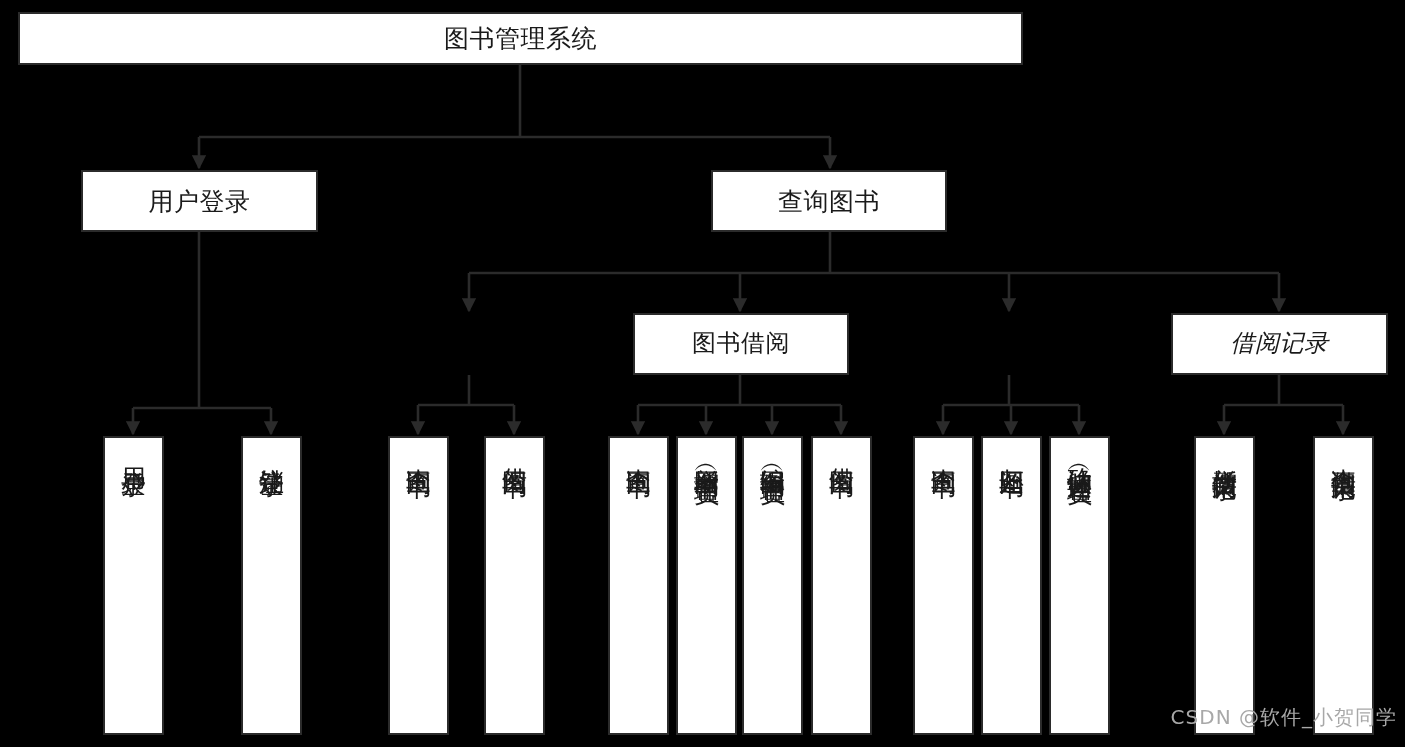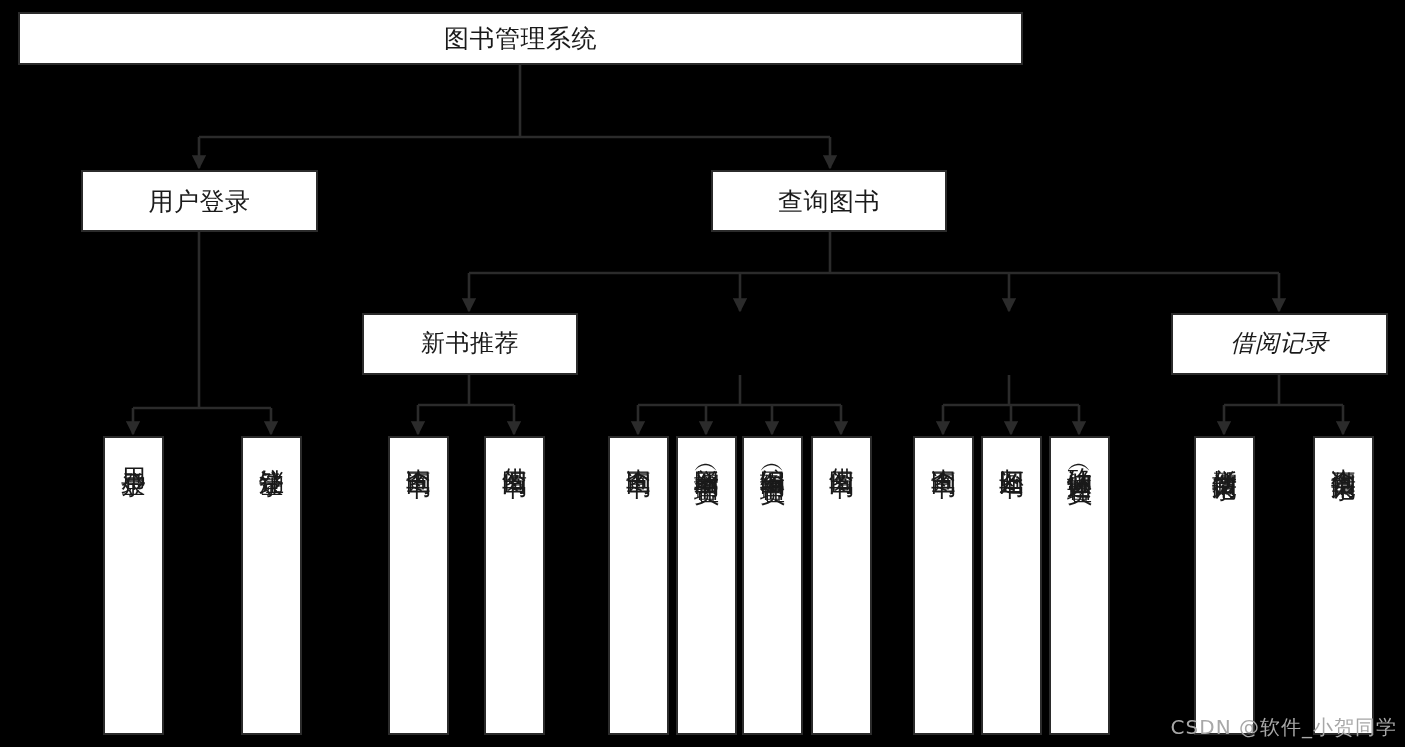--- a/index.html
+++ b/index.html
@@ -60,21 +60,21 @@
     writing-mode: vertical-rl;
     text-orientation: upright;
     line-height: 1.0;
     letter-spacing: 2px;
     white-space: normal;
     max-height: 285px;
   }
   #watermark {
     position: absolute;
     right: 8px;
-    bottom: 6px;
+    bottom: 16px;
     font-size: 20px;
     color: #a8a8a8;
     letter-spacing: 1px;
     white-space: nowrap;
     pointer-events: none;
   }
 </style>
 </head>
 <body>
 
@@ -137,22 +137,22 @@
     <span class="node-label">图书管理系统</span>
   </div>
 
   <div class="node level-2" style="left:81px; top:170px; width:237px; height:62px;">
     <span class="node-label">用户登录</span>
   </div>
   <div class="node level-2" style="left:711px; top:170px; width:236px; height:62px;">
     <span class="node-label">查询图书</span>
   </div>
 
-  <div class="node level-3" style="left:362px; top:313px; width:216px; height:62px;">
-    <span class="node-label">新书推荐</span>
+  <div class="node level-3" style="left:633px; top:313px; width:216px; height:62px;">
+    <span class="node-label">图书借阅</span>
   </div>
   <div class="node level-3" style="left:1171px; top:313px; width:217px; height:62px;font-style:italic;">
     <span class="node-label">借阅记录</span>
   </div>
 
   <div class="node leaf" style="left:103px; top:436px; width:61px; height:299px;">
     <span class="node-label">用户登录</span>
   </div>
   <div class="node leaf" style="left:241px; top:436px; width:61px; height:299px;">
     <span class="node-label">注销登录</span>

